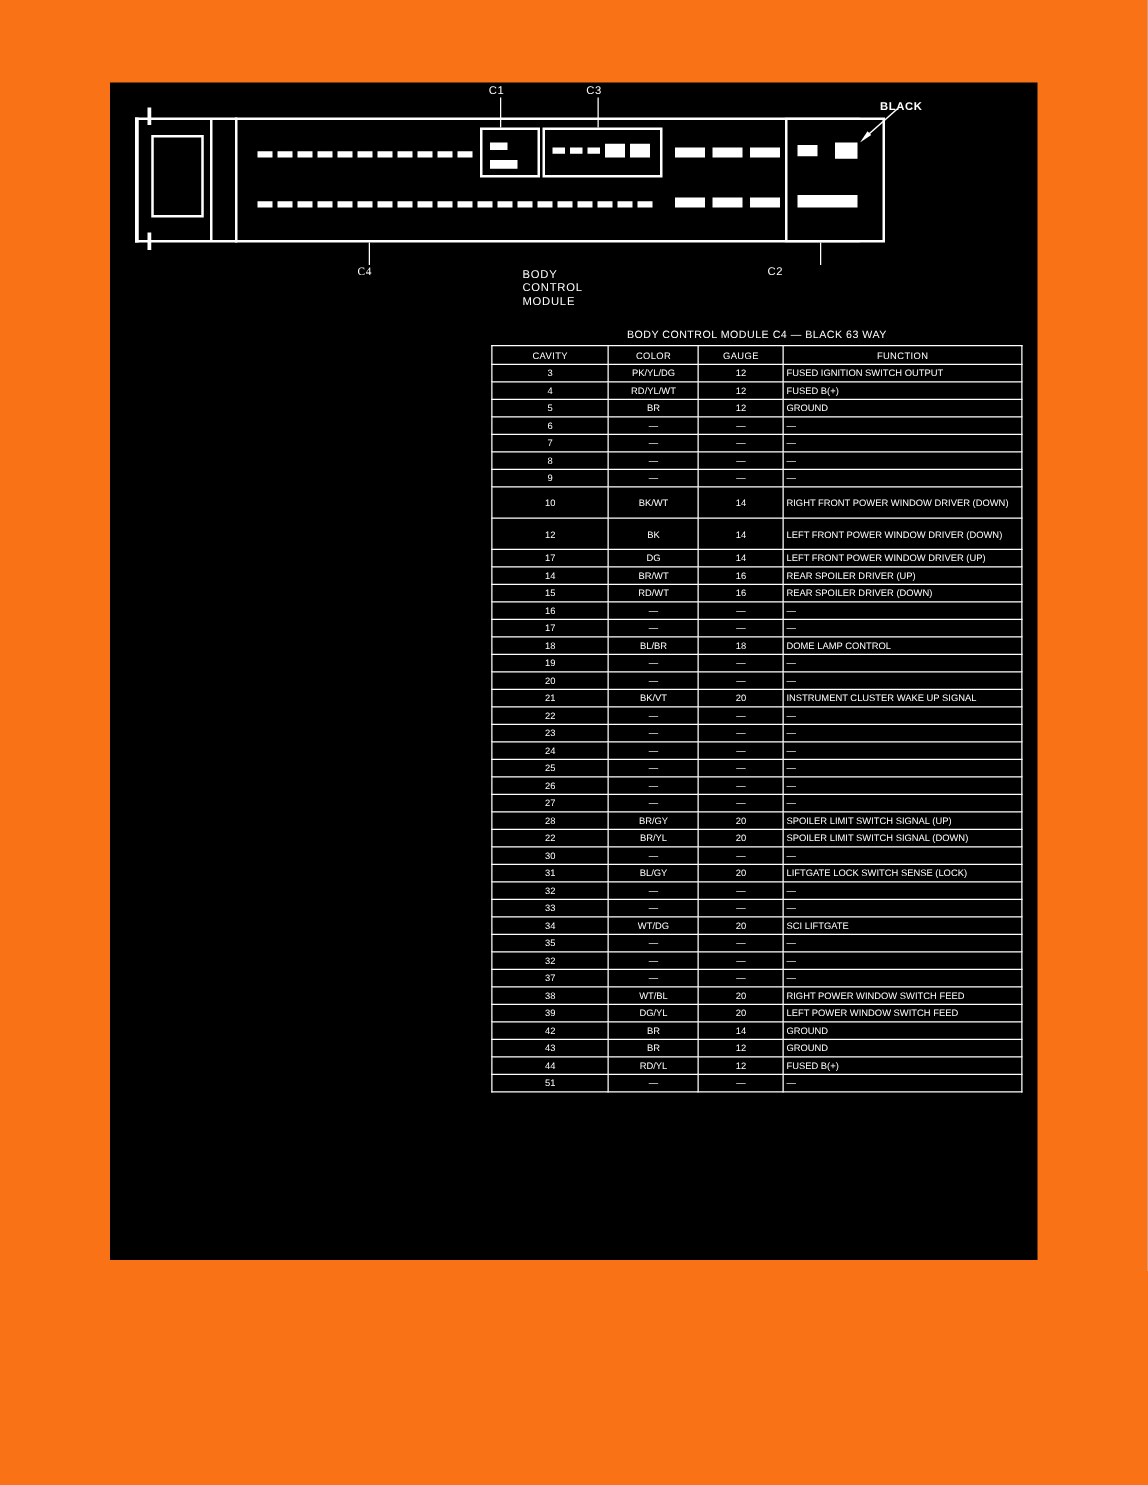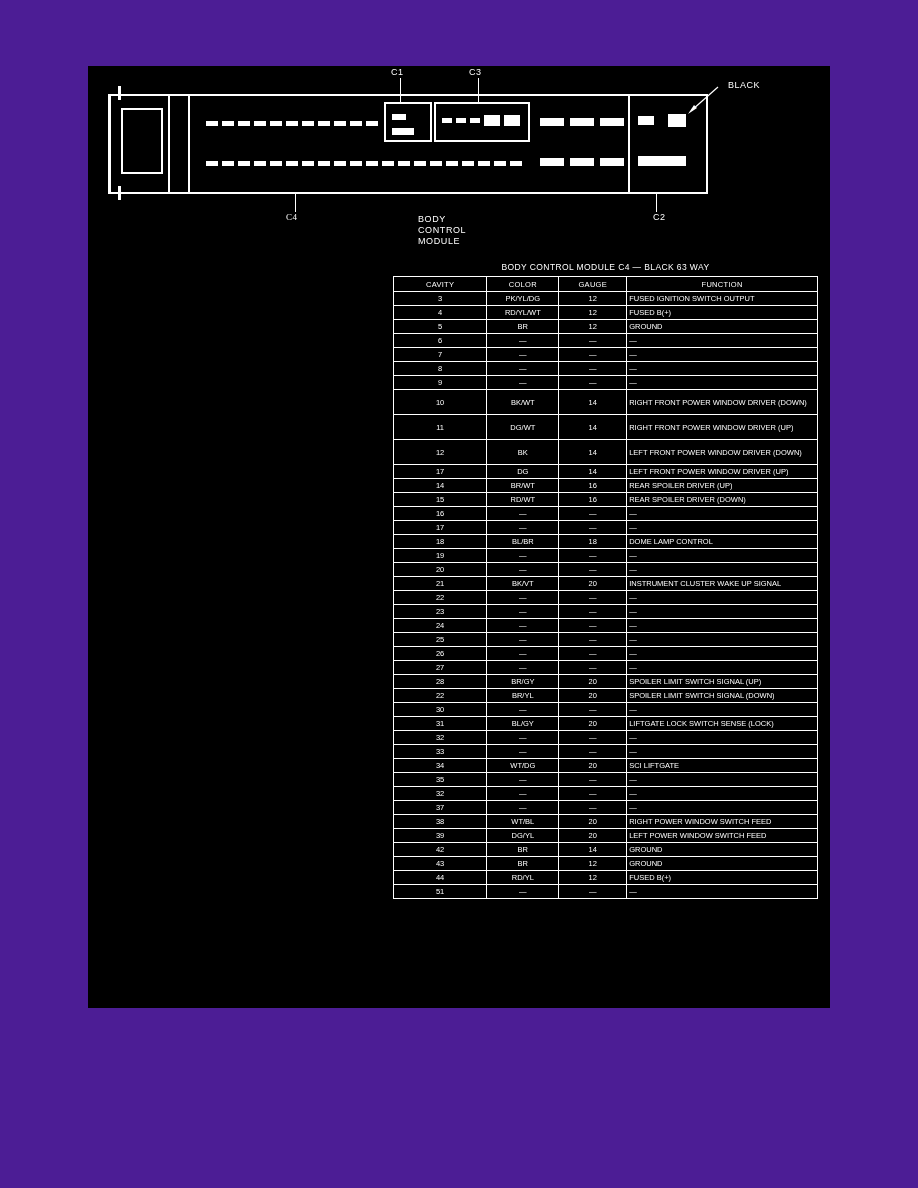--- a/index.html
+++ b/index.html
@@ -13,21 +13,21 @@
     font-family: "Liberation Sans", sans-serif;
     position: relative;
     overflow: hidden;
   }
 
   #page {
     position: absolute;
     left: 0; top: 0;
     width: 918px;
     height: 1188px;
-    background: #4c1d95;
+    background: #f97316;
   }
 
   
   #panel {
     position: absolute;
     left: 88px;
     top: 66px;
     width: 742px;
     height: 942px;
     background: #000000;
@@ -215,27 +215,27 @@
       <div class="wht-line" style="left:312px; top:12px; width:1px; height:24px;"></div>
       <div class="label-small" style="left:303px; top:1px;">C1</div>
 
       <div class="wht-line" style="left:390px; top:12px; width:1px; height:24px;"></div>
       <div class="label-small" style="left:381px; top:1px;">C3</div>
 
       <div class="wht-line" style="left:207px; top:128px; width:1px; height:18px;"></div>
       <div class="label-small" style="left:198px; top:146px;font-family:Liberation Serif, serif;">C4</div>
 
       <div class="wht-line" style="left:568px; top:128px; width:1px; height:18px;"></div>
-      <div class="label-small" style="left:565px; top:146px;">C2</div>
+      <div class="label-small" style="left:526px; top:146px;">C2</div>
 
       <svg style="position:absolute; left:596px; top:16px;" width="40" height="32" viewBox="0 0 40 32">
         <line x1="34" y1="5" x2="8" y2="28" stroke="#ffffff" stroke-width="1.2"></line>
         <polygon points="4,32 13,26 10,23" fill="#ffffff"></polygon>
       </svg>
-      <div class="label-small" style="left:640px; top:14px; font-weight:normal;">BLACK</div>
+      <div class="label-small" style="left:616px; top:14px; font-weight:bold;">BLACK</div>
 
       <div id="module-caption">
         <div>BODY</div>
         <div>CONTROL</div>
         <div>MODULE</div>
       </div>
     </div>
 
     <div id="table-wrap">
       <div id="table-title">BODY CONTROL MODULE C4 — BLACK 63 WAY</div>
@@ -297,26 +297,20 @@
               <td class="c-gau">—</td>
               <td class="c-fun">—</td>
             </tr>
             <tr class="row-2line">
               <td class="c-cav">10</td>
               <td class="c-col">BK/WT</td>
               <td class="c-gau">14</td>
               <td class="c-fun">RIGHT FRONT POWER WINDOW DRIVER (DOWN)</td>
             </tr>
             <tr class="row-2line">
-              <td class="c-cav">11</td>
-              <td class="c-col">DG/WT</td>
-              <td class="c-gau">14</td>
-              <td class="c-fun">RIGHT FRONT POWER WINDOW DRIVER (UP)</td>
-            </tr>
-            <tr class="row-2line">
               <td class="c-cav">12</td>
               <td class="c-col">BK</td>
               <td class="c-gau">14</td>
               <td class="c-fun">LEFT FRONT POWER WINDOW DRIVER (DOWN)</td>
             </tr>
             <tr class="row-1line">
               <td class="c-cav">17</td>
               <td class="c-col">DG</td>
               <td class="c-gau">14</td>
               <td class="c-fun">LEFT FRONT POWER WINDOW DRIVER (UP)</td>

